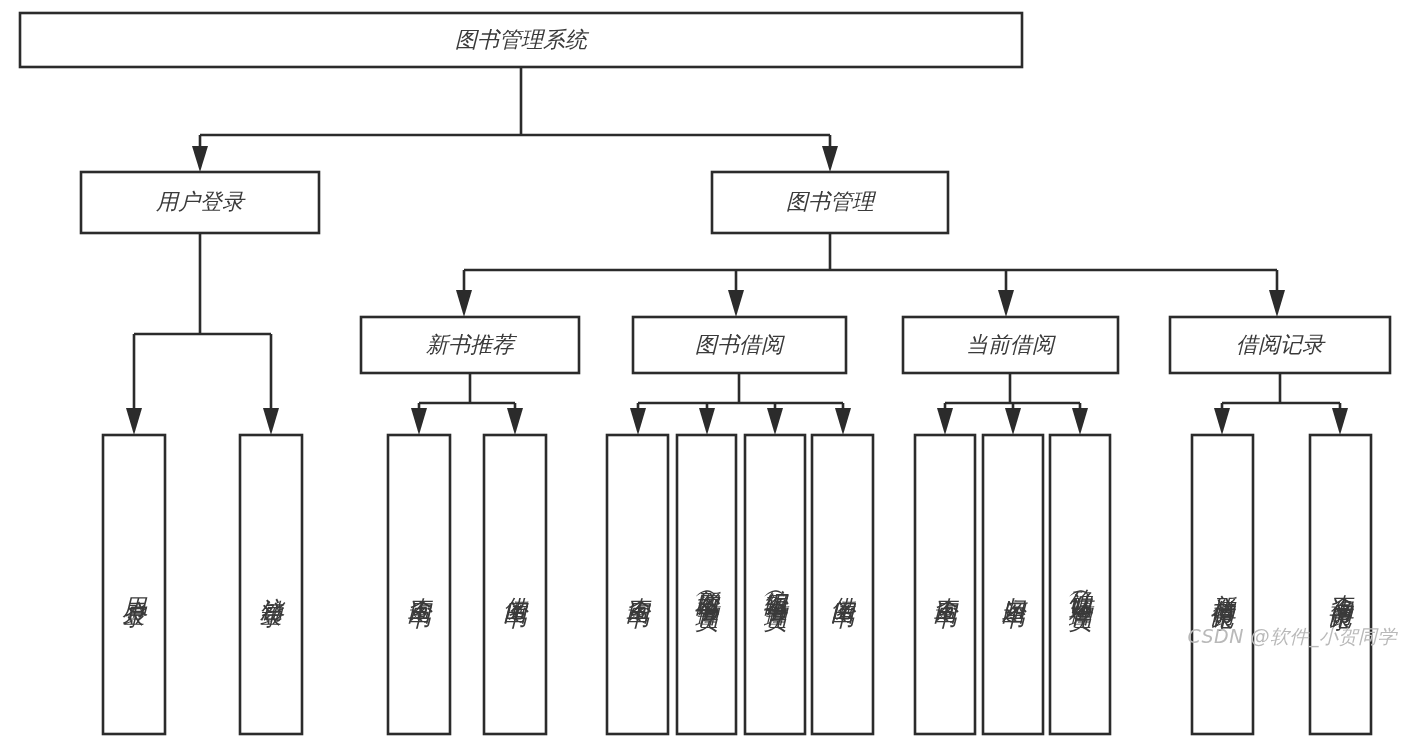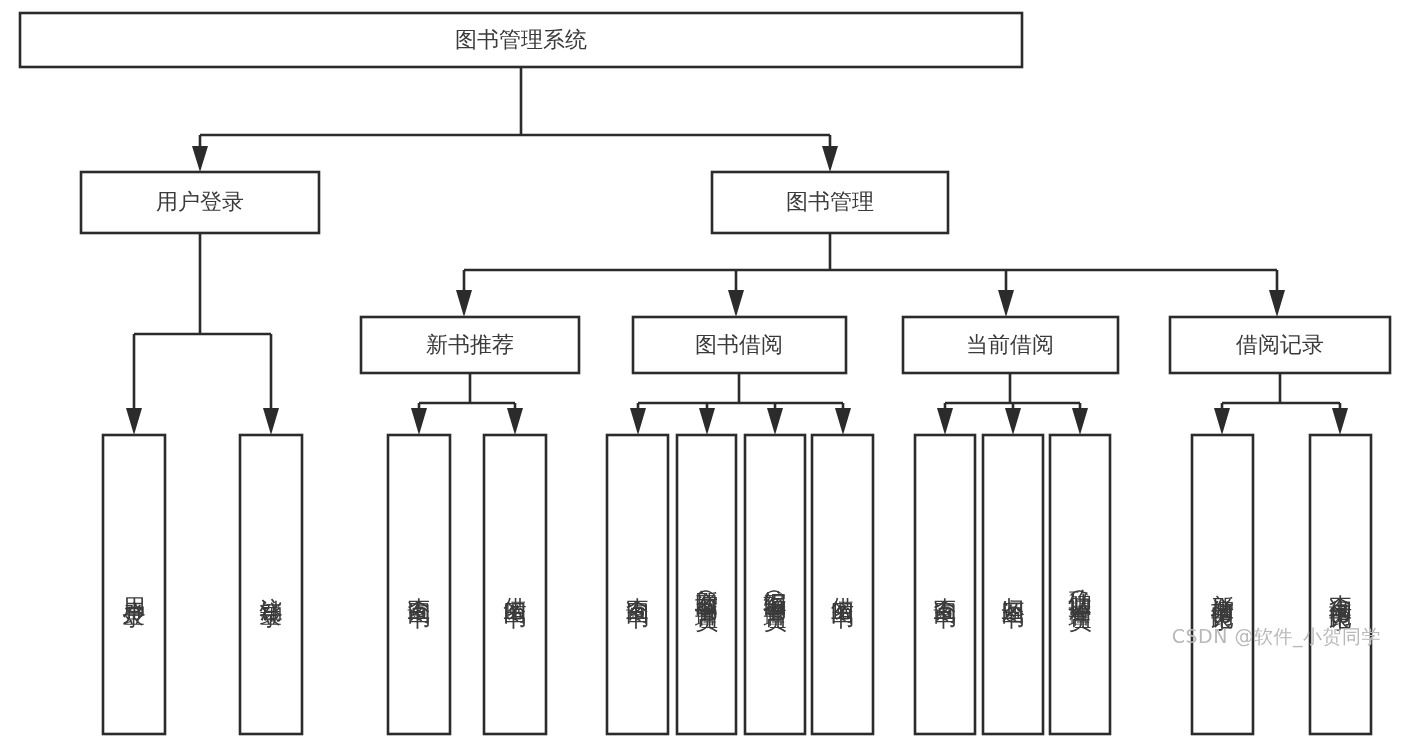--- a/index.html
+++ b/index.html
@@ -11,20 +11,21 @@
     width: 1405px;
     height: 747px;
     font-family: "DejaVu Sans", "Liberation Sans", sans-serif;
     overflow: hidden;
   }
   #diagram-root {
     position: relative;
     width: 1405px;
     height: 654px;
     background: #ffffff;
+    font-style: italic;
   }
   svg#diagram-svg {
     position: absolute;
     top: 0;
     left: 0;
     width: 1405px;
     height: 747px;
     display: block;
   }
   .node-box {
@@ -57,21 +58,21 @@
     font-family: "DejaVu Sans", "Liberation Sans", sans-serif;
     font-size: 23px;
     line-height: 1.08;
     letter-spacing: 3px;
     white-space: nowrap;
     text-align: center;
     pointer-events: none;
   }
   .watermark {
     position: absolute;
-    right: 24px;
+    right: 8px;
     bottom: 4px;
     color: #b9b9b9;
     font-family: "DejaVu Sans", "Liberation Sans", sans-serif;
     font-size: 19px;
     letter-spacing: 0.5px;
     white-space: nowrap;
   }
 </style>
 </head>
 <body>

